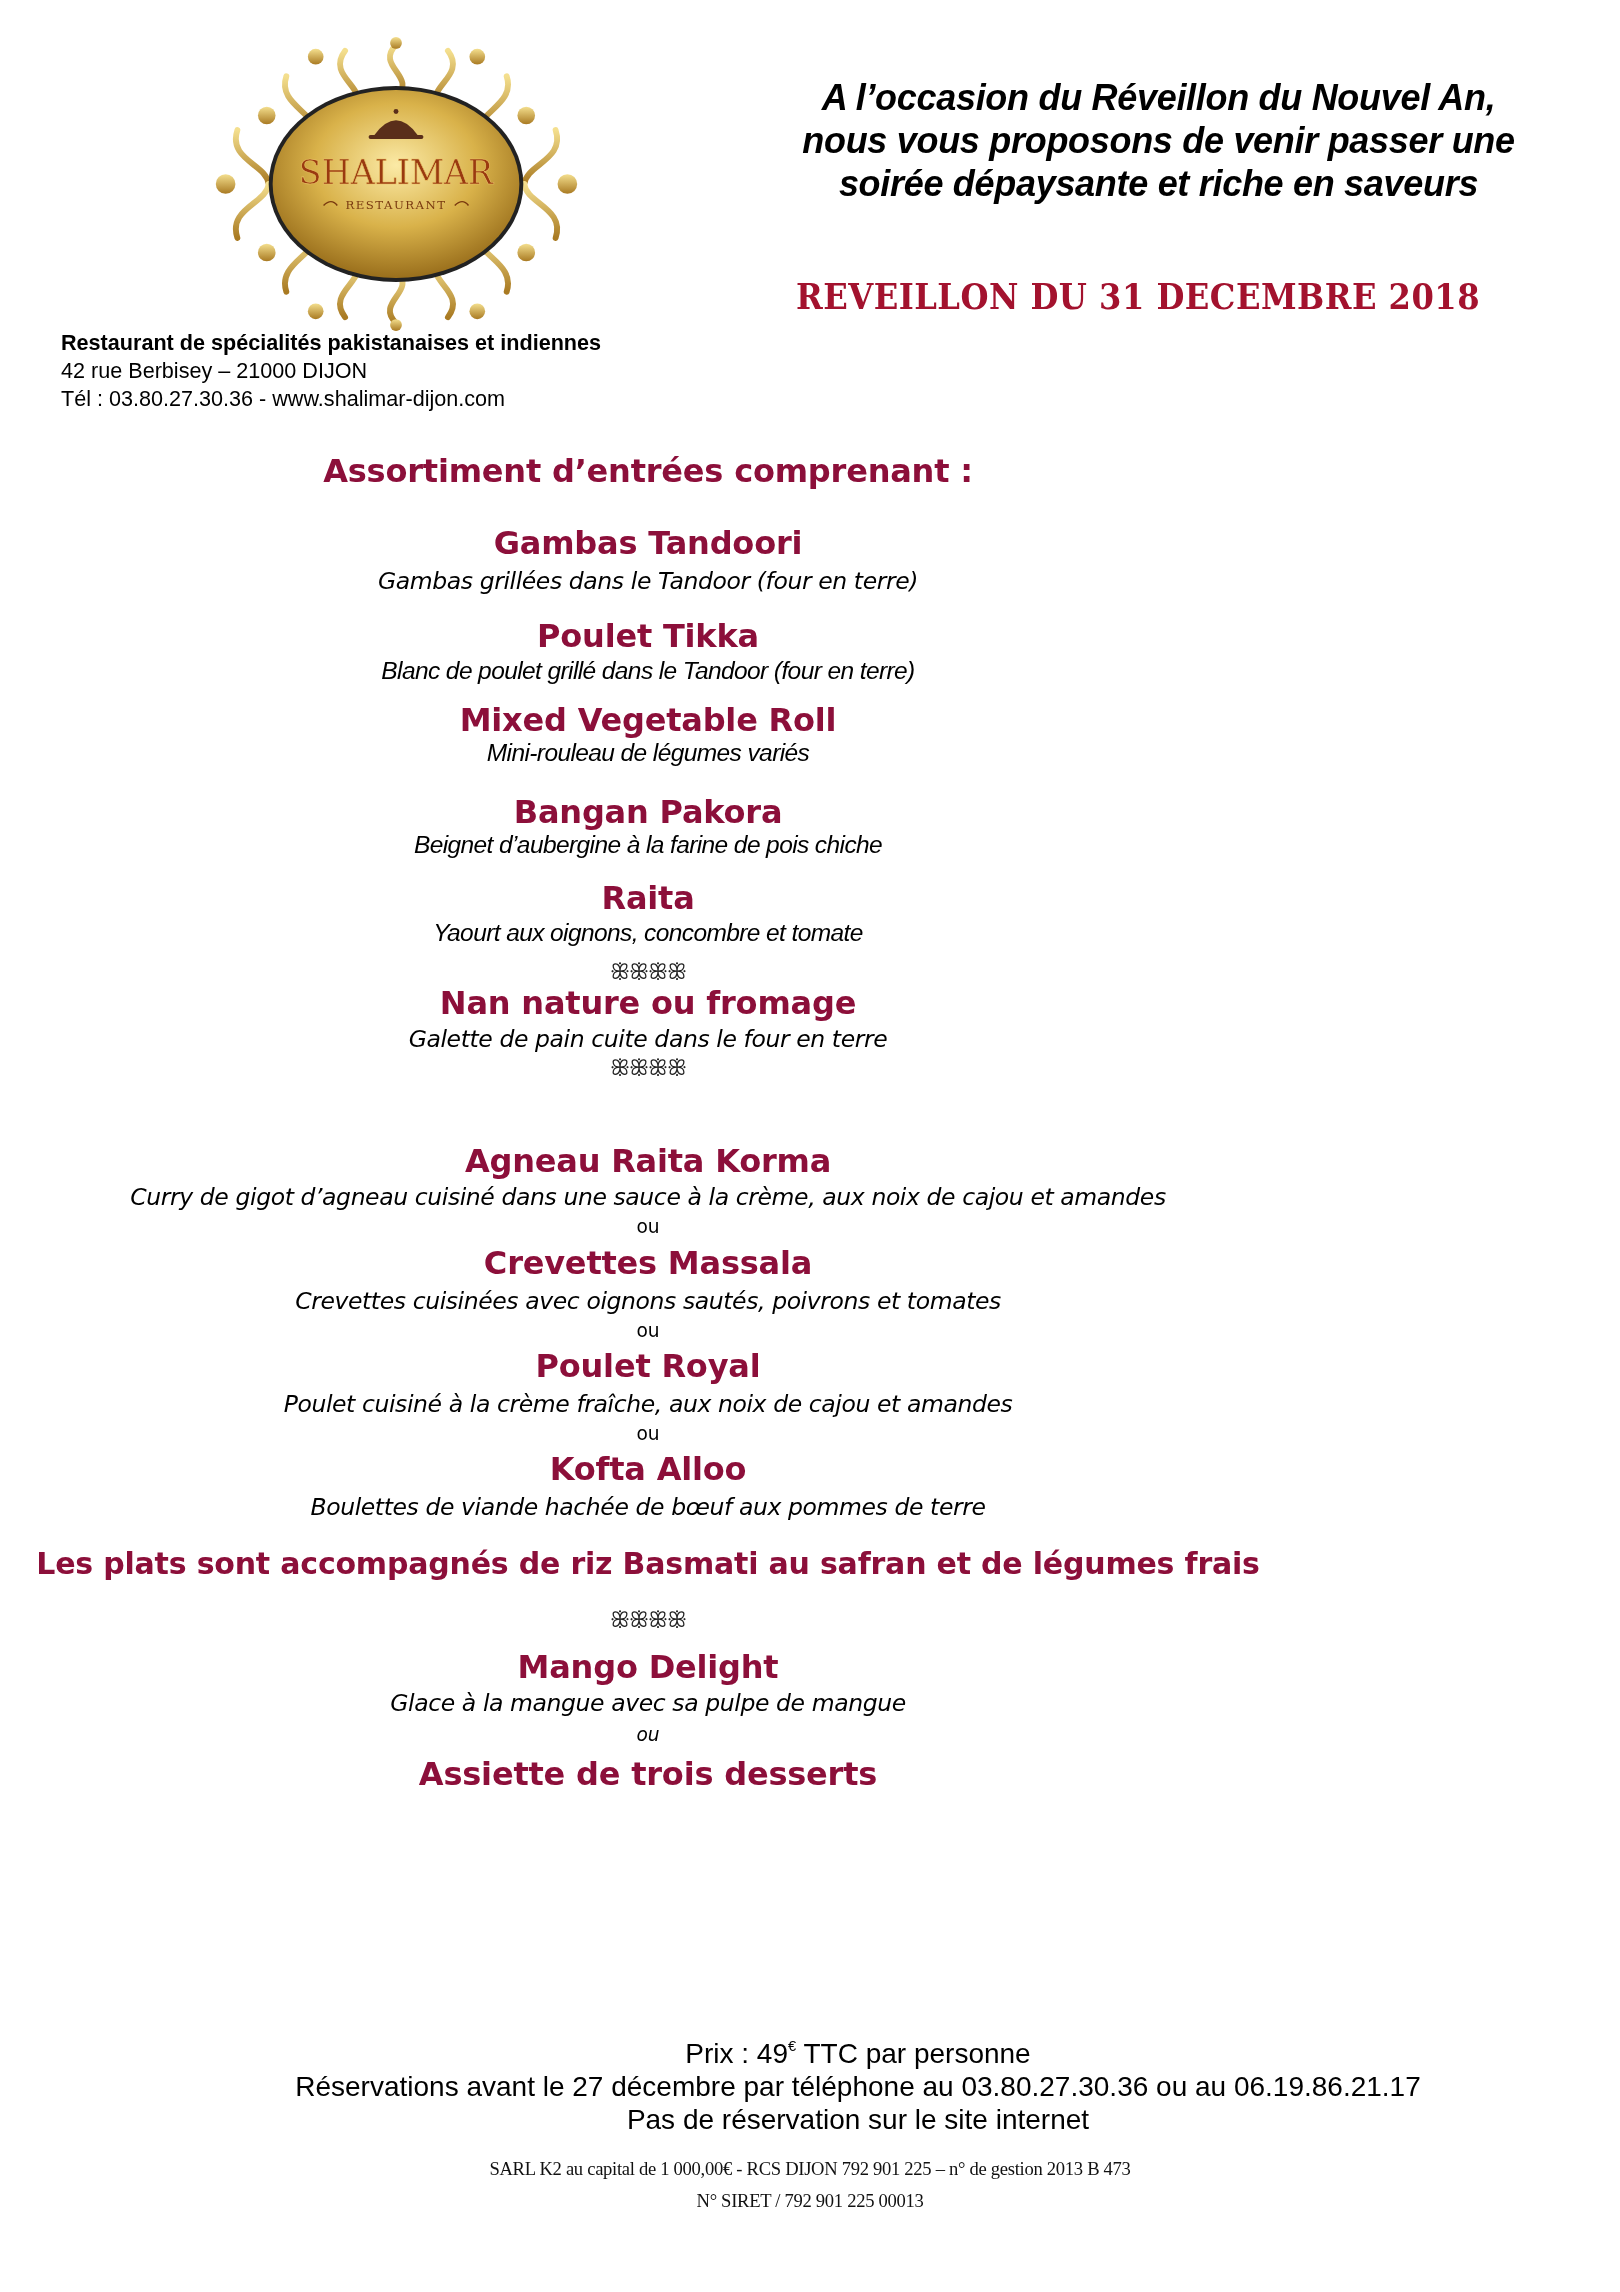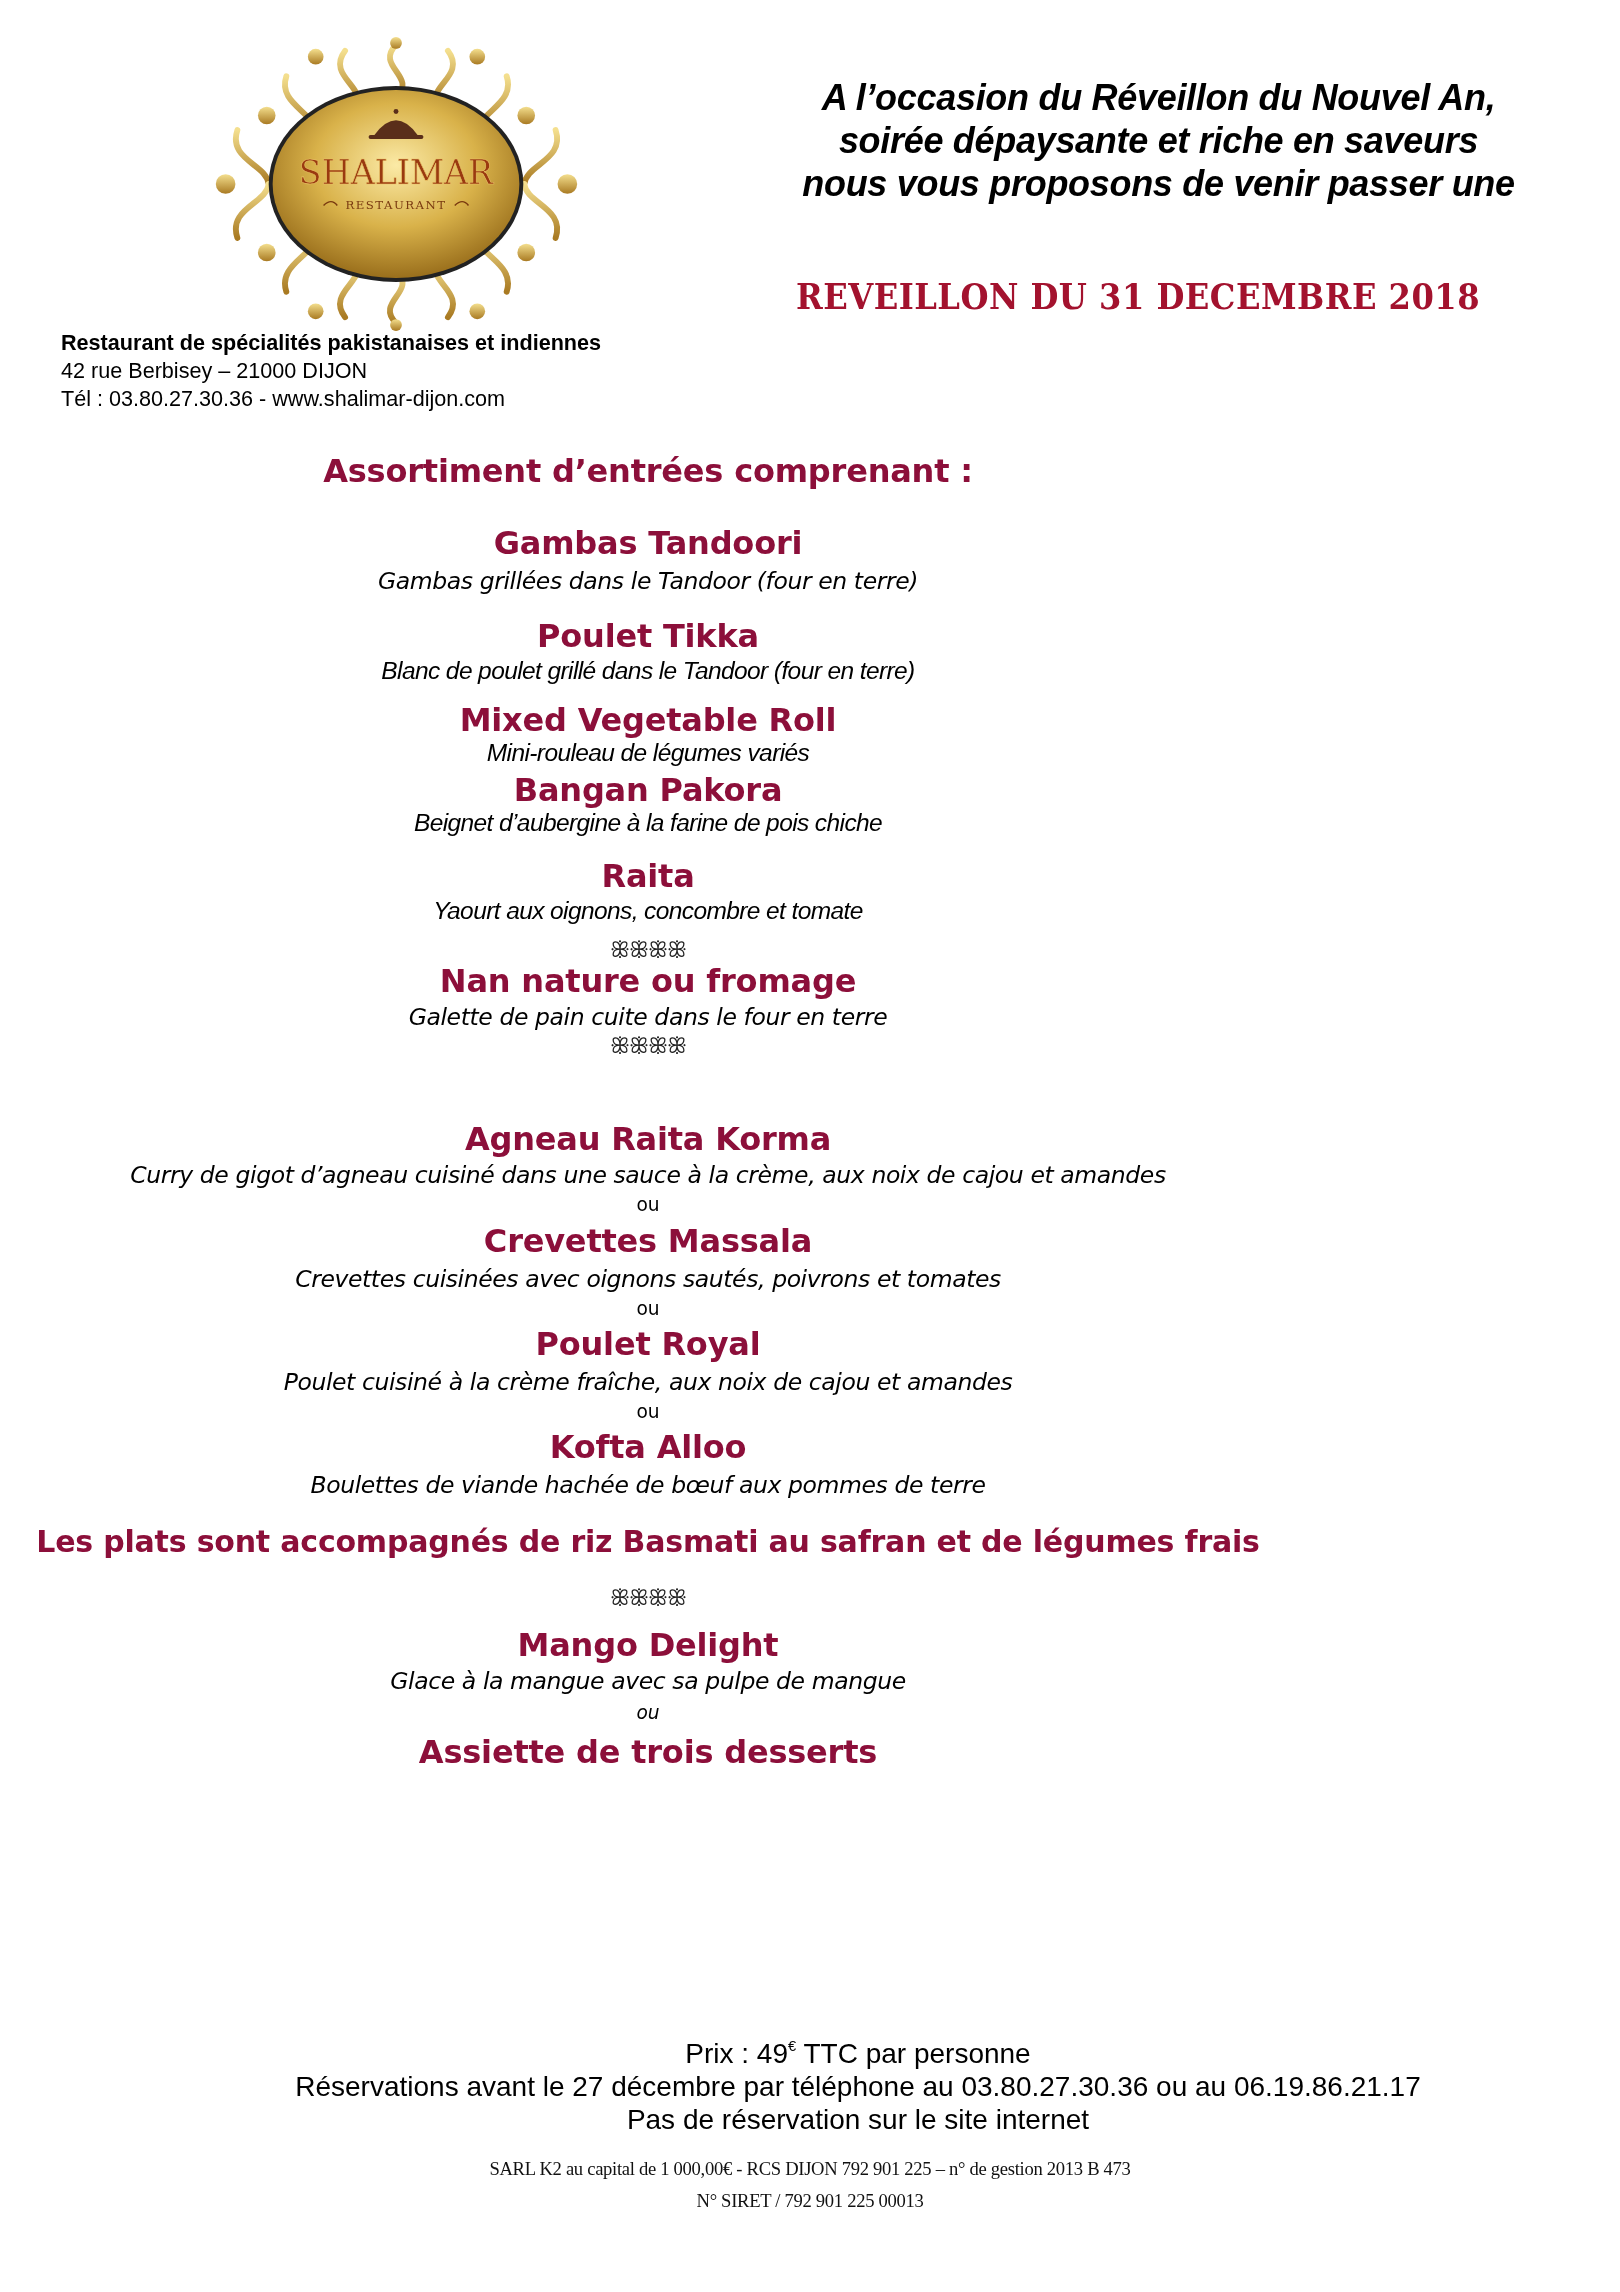--- a/index.html
+++ b/index.html
@@ -95,39 +95,39 @@
 </div>
 
 <div id="info" class="abs">
   <div class="bold">Restaurant de spécialités pakistanaises et indiennes</div>
   <div>42 rue Berbisey – 21000 DIJON</div>
   <div>Tél : 03.80.27.30.36 - www.shalimar-dijon.com</div>
 </div>
 
 <div id="intro" class="abs">
   <div>A l’occasion du Réveillon du Nouvel An,</div>
+  <div>nous vous proposons de venir passer une</div>
   <div>soirée dépaysante et riche en saveurs</div>
-  <div>nous vous proposons de venir passer une</div>
 </div>
 
 <div id="event-title" class="abs">REVEILLON DU 31 DECEMBRE 2018</div>
 
 <div id="menu" class="abs">
   <div class="dish" style="margin-top:5.9px">Assortiment d’entrées comprenant :</div>
 
   <div class="dish" style="margin-top:33px">Gambas Tandoori</div>
   <div class="desc" style="margin-top:3.9px">Gambas grillées dans le Tandoor (four en terre)</div>
 
   <div class="dish" style="margin-top:21.6px">Poulet Tikka</div>
   <div class="desc cond" style="margin-top:0px">Blanc de poulet grillé dans le Tandoor (four en terre)</div>
 
   <div class="dish" style="margin-top:15.7px">Mixed Vegetable Roll</div>
   <div class="desc cond" style="margin-top:-2px">Mini-rouleau de légumes variés</div>
 
-  <div class="dish" style="margin-top:4px">Bangan Pakora</div>
+  <div class="dish" style="margin-top:26px">Bangan Pakora</div>
   <div class="desc cond" style="margin-top:-2px">Beignet d’aubergine à la farine de pois chiche</div>
 
   <div class="dish" style="margin-top:19.6px">Raita</div>
   <div class="desc cond" style="margin-top:0px">Yaourt aux oignons, concombre et tomate</div>
 
   <div class="orn" style="margin-top:13.7px">ꕥꕥꕥꕥ</div>
   <div class="dish" style="margin-top:-2px">Nan nature ou fromage</div>
   <div class="desc" style="margin-top:2px">Galette de pain cuite dans le four en terre</div>
   <div class="orn" style="margin-top:2px">ꕥꕥꕥꕥ</div>
 

